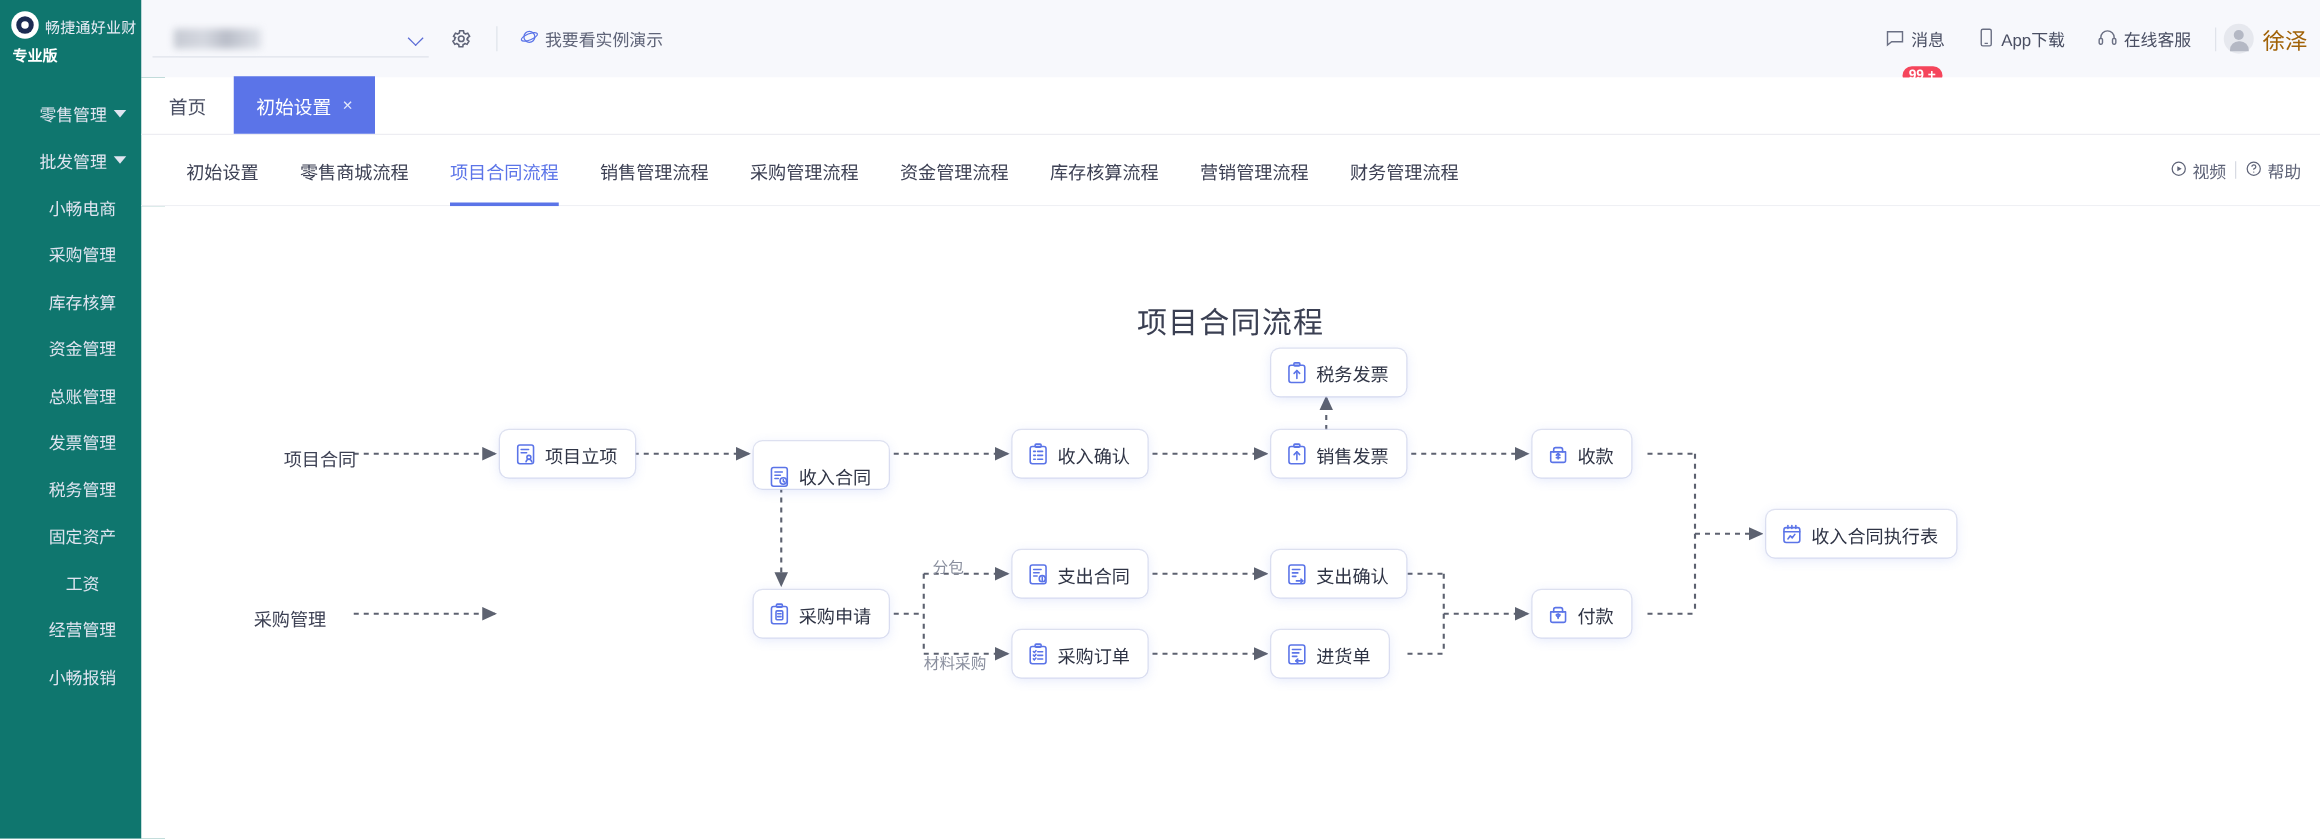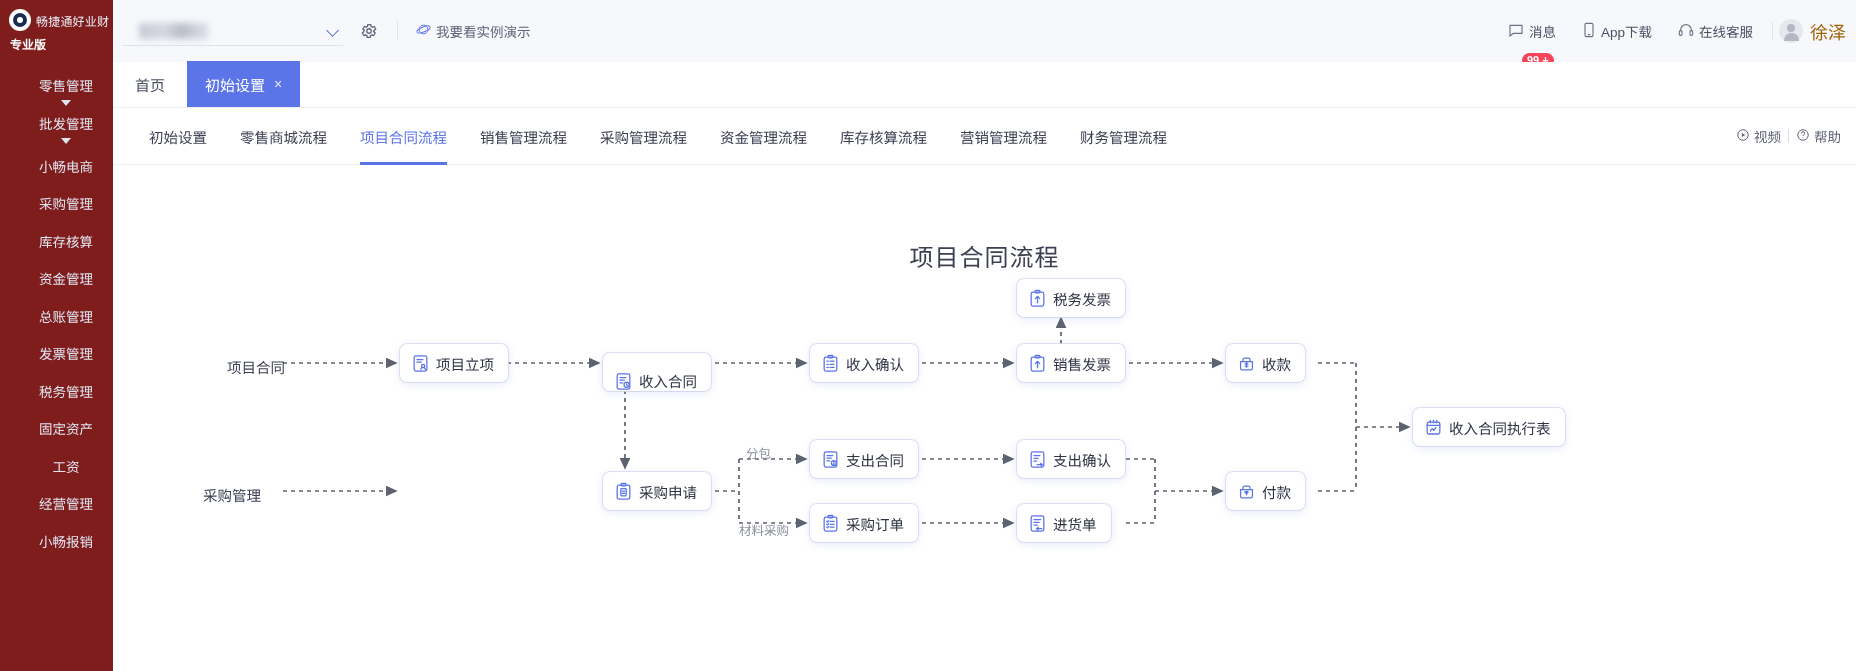--- a/index.html
+++ b/index.html
@@ -8,21 +8,21 @@
     overflow: hidden;
     font-family: "Liberation Sans", "DejaVu Sans", sans-serif;
     background: #ffffff;
   }
   #app { position: relative; width: 1856px; height: 671px; background:#fff; }
 
   
   .sidebar {
     position: absolute; left: 0; top: 0;
     width: 132px; height: 671px;
-    background: #7f1d1d;
+    background: #0f766e;
     overflow: hidden;
   }
   .logo-wrap {
     position: relative;
     height: 62px;
     padding: 9px 0 0 9px;
   }
   .logo-row { display: flex; align-items: center; gap: 5px; }
   .logo-mark {
     width: 22px; height: 22px; flex: 0 0 22px;
@@ -51,21 +51,20 @@
     margin-top: 4px; margin-left: 1px;
   }
   .nav-list { margin-top: 10px; }
   .nav-item {
     height: 37.5px;
     display: flex; align-items: center; justify-content: center;
     gap: 5px;
     color: #dfe4f0; font-size: 13.5px;
     cursor: pointer;
     white-space: nowrap;
-    flex-direction: column;
   }
   .caret-down {
     width: 0; height: 0;
     border-left: 5px solid transparent;
     border-right: 5px solid transparent;
     border-top: 6px solid #dfe4f0;
   }
 
   
   .header {

